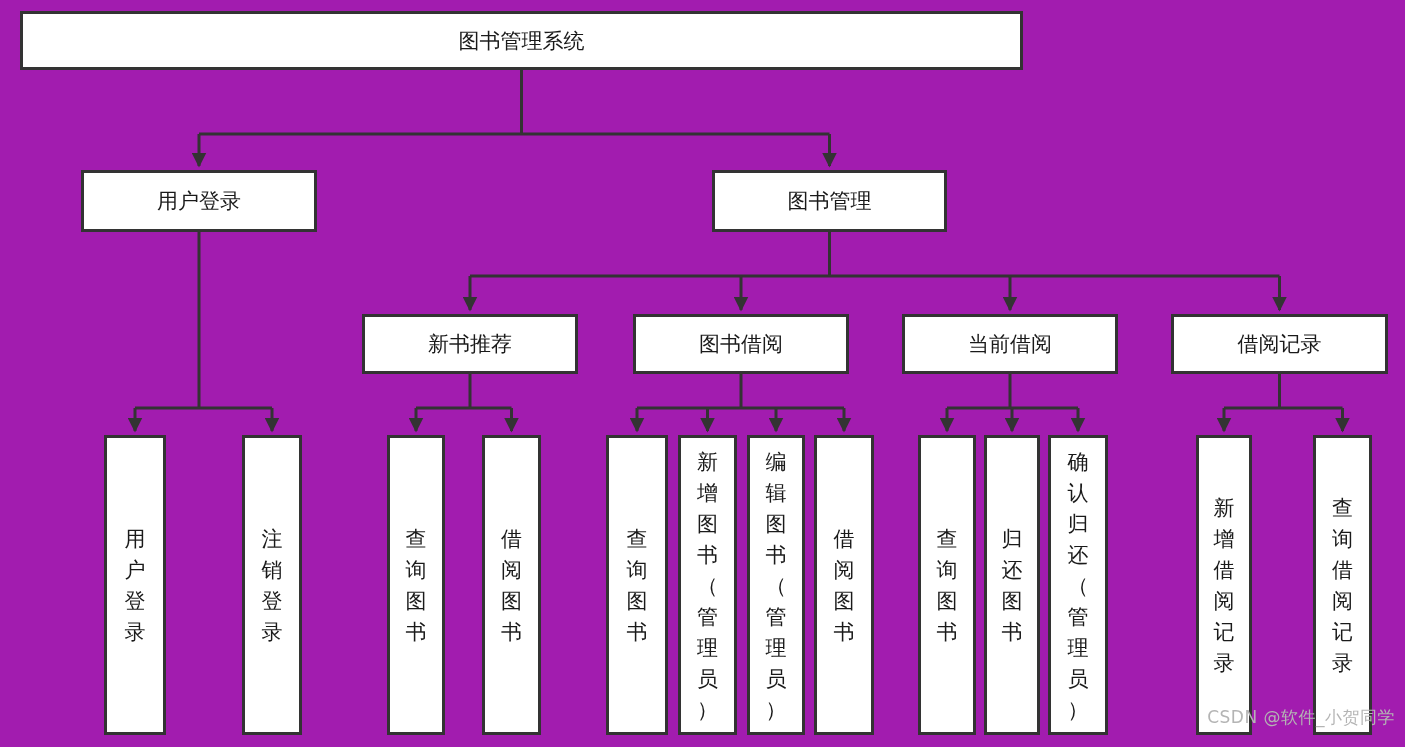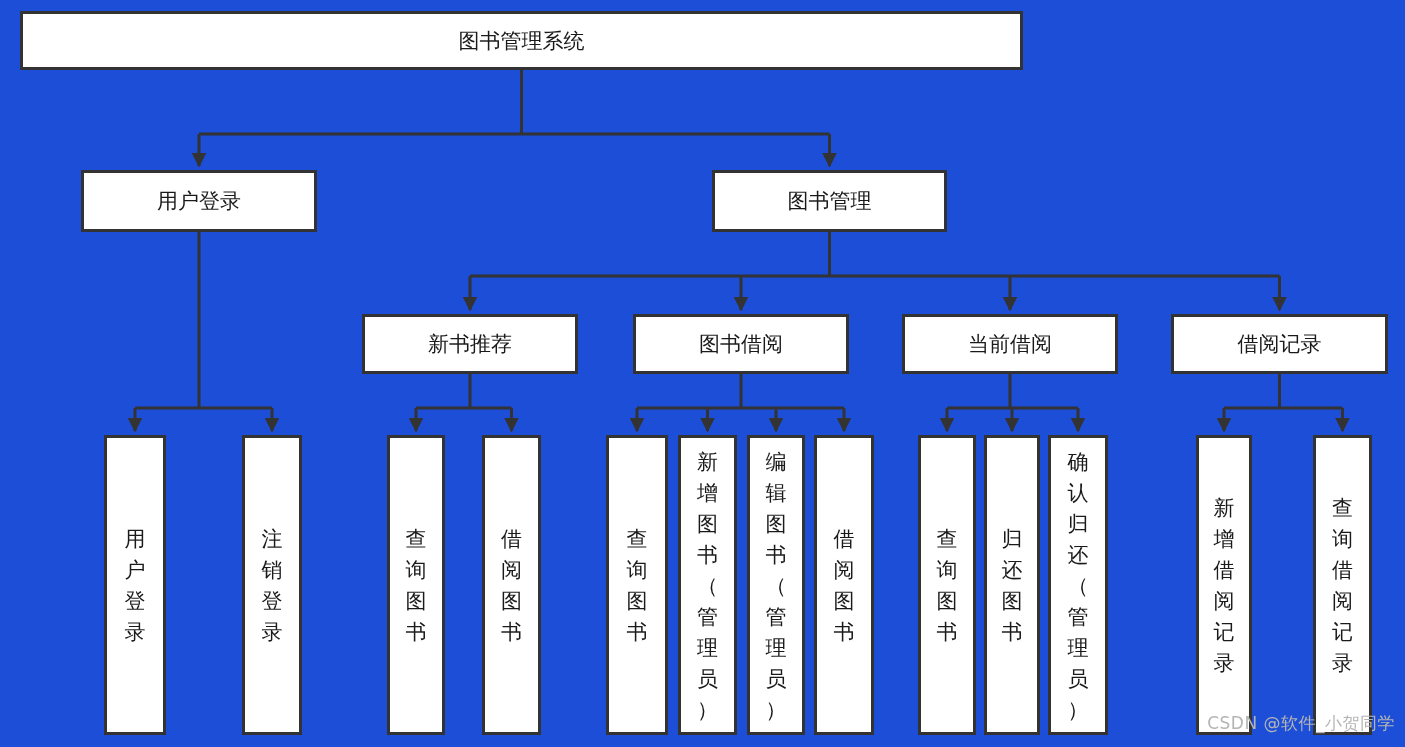--- a/index.html
+++ b/index.html
@@ -7,21 +7,21 @@
     padding: 0;
     background: #ffffff;
   }
   body {
     font-family: "DejaVu Sans", "Liberation Sans", sans-serif;
   }
   #stage {
     position: relative;
     width: 1405px;
     height: 747px;
-    background: #1d4ed8;
+    background: #a21caf;
     overflow: hidden;
   }
   svg.diagram {
     position: absolute;
     left: 0;
     top: 0;
     width: 1405px;
     height: 747px;
   }
   .node-rect {
@@ -43,21 +43,21 @@
   }
   .node-label-v {
     font-family: "DejaVu Sans", "Liberation Sans", sans-serif;
     font-size: 21px;
     fill: #1a1a1a;
     text-anchor: middle;
   }
   .watermark {
     position: absolute;
     right: 10px;
-    bottom: 12px;
+    bottom: 18px;
     font-family: "DejaVu Sans", "Liberation Sans", sans-serif;
     font-size: 17px;
     color: #b4b4b4;
     letter-spacing: 0.5px;
     white-space: nowrap;
     user-select: none;
   }
 </style>
 </head>
 <body>

